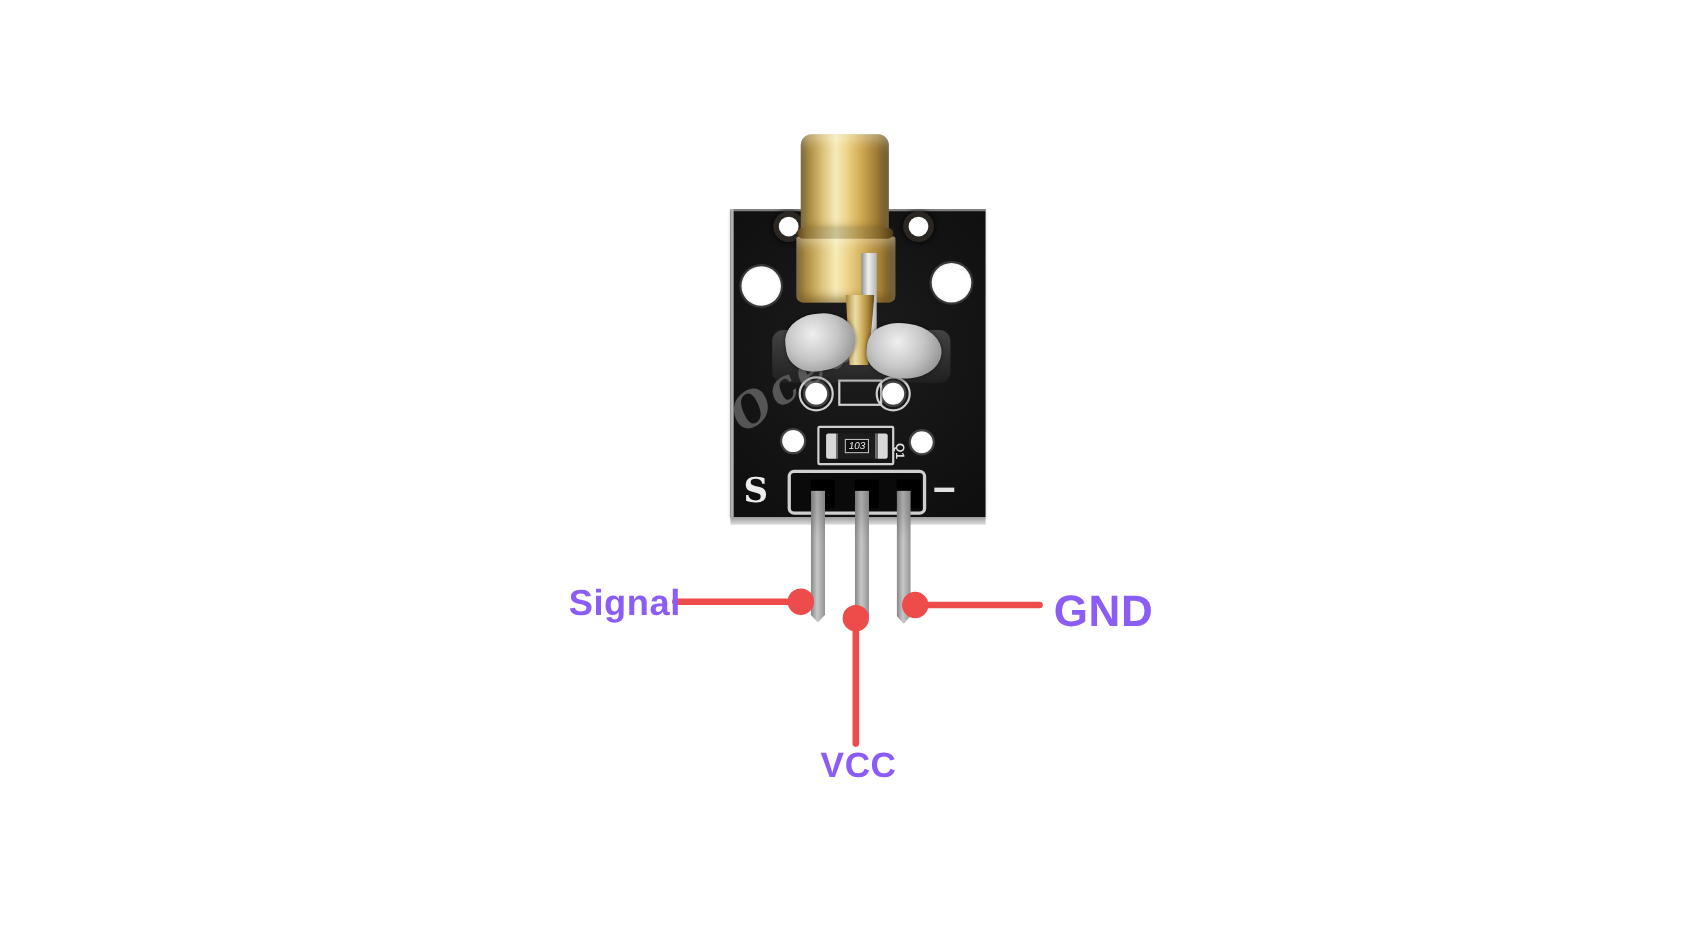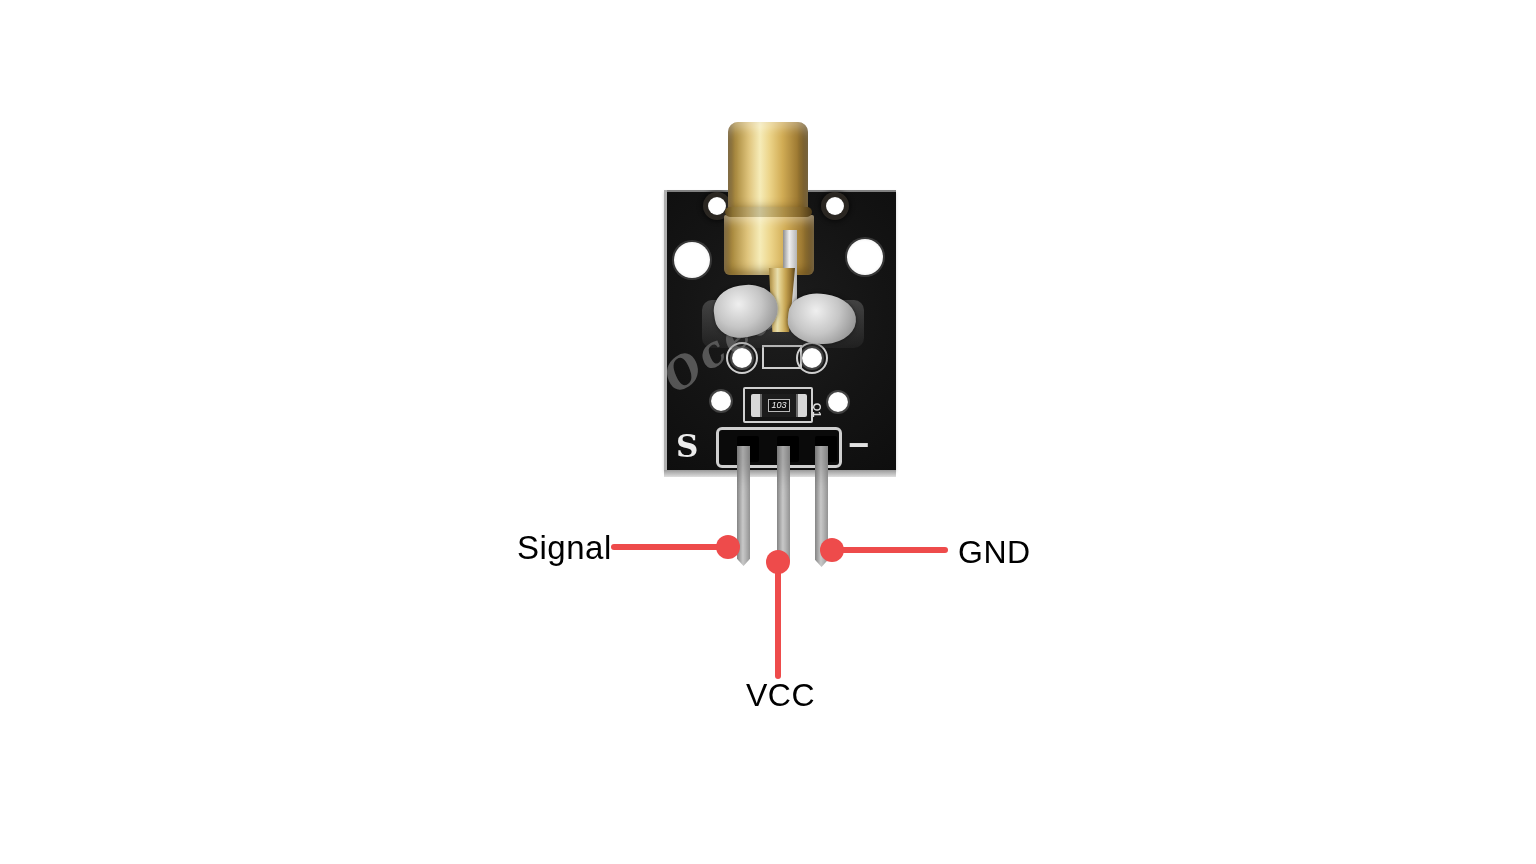--- a/index.html
+++ b/index.html
@@ -74,23 +74,23 @@
     clip-path:polygon(0 0,100% 0,100% 94%,50% 100%,0 94%);
     box-shadow:inset 0 30px 18px rgba(60,60,60,.35);z-index:6;
   }
   #pin-signal{left:737px;top:446px;width:13px;height:120px;}
   #pin-vcc{left:777px;top:446px;width:13px;height:122px;}
   #pin-gnd{left:815px;top:446px;width:13px;height:121px;}
 
   
   .callout-line{background:#ee4b4b;border-radius:3px;z-index:10;}
   .callout-dot{width:24px;height:24px;border-radius:50%;background:#ee4b4b;z-index:11;}
-  .pin-label{font-weight:400;color:#000000;z-index:12;letter-spacing:.5px;text-align:center;}
+  .pin-label{font-weight:700;color:#8b5cf6;z-index:12;letter-spacing:.5px;text-align:center;}
   #label-signal{left:517px;top:529px;font-size:33px;}
-  #label-gnd{left:958px;top:534px;font-size:32px;}
+  #label-gnd{left:958px;top:534px;font-size:40px;}
   #label-vcc{left:746px;top:677px;font-size:32px;}
   #line-signal{left:611px;top:544px;width:119px;height:6px;}
   #line-gnd{left:833px;top:547px;width:115px;height:6px;}
   #line-vcc{left:775px;top:560px;width:6px;height:119px;}
   #dot-signal{left:716px;top:535px;}
   #dot-vcc{left:766px;top:550px;}
   #dot-gnd{left:820px;top:538px;}
 </style>
 </head>
 <body>

